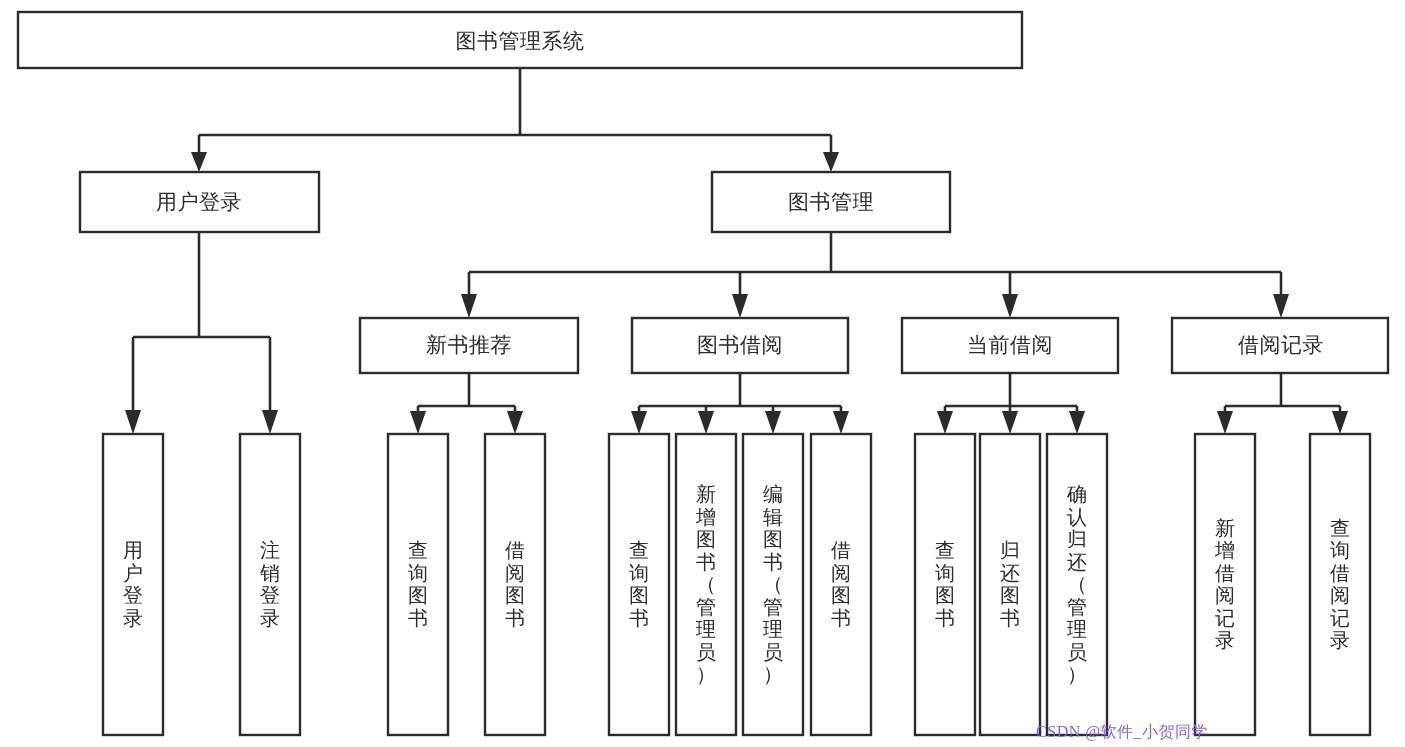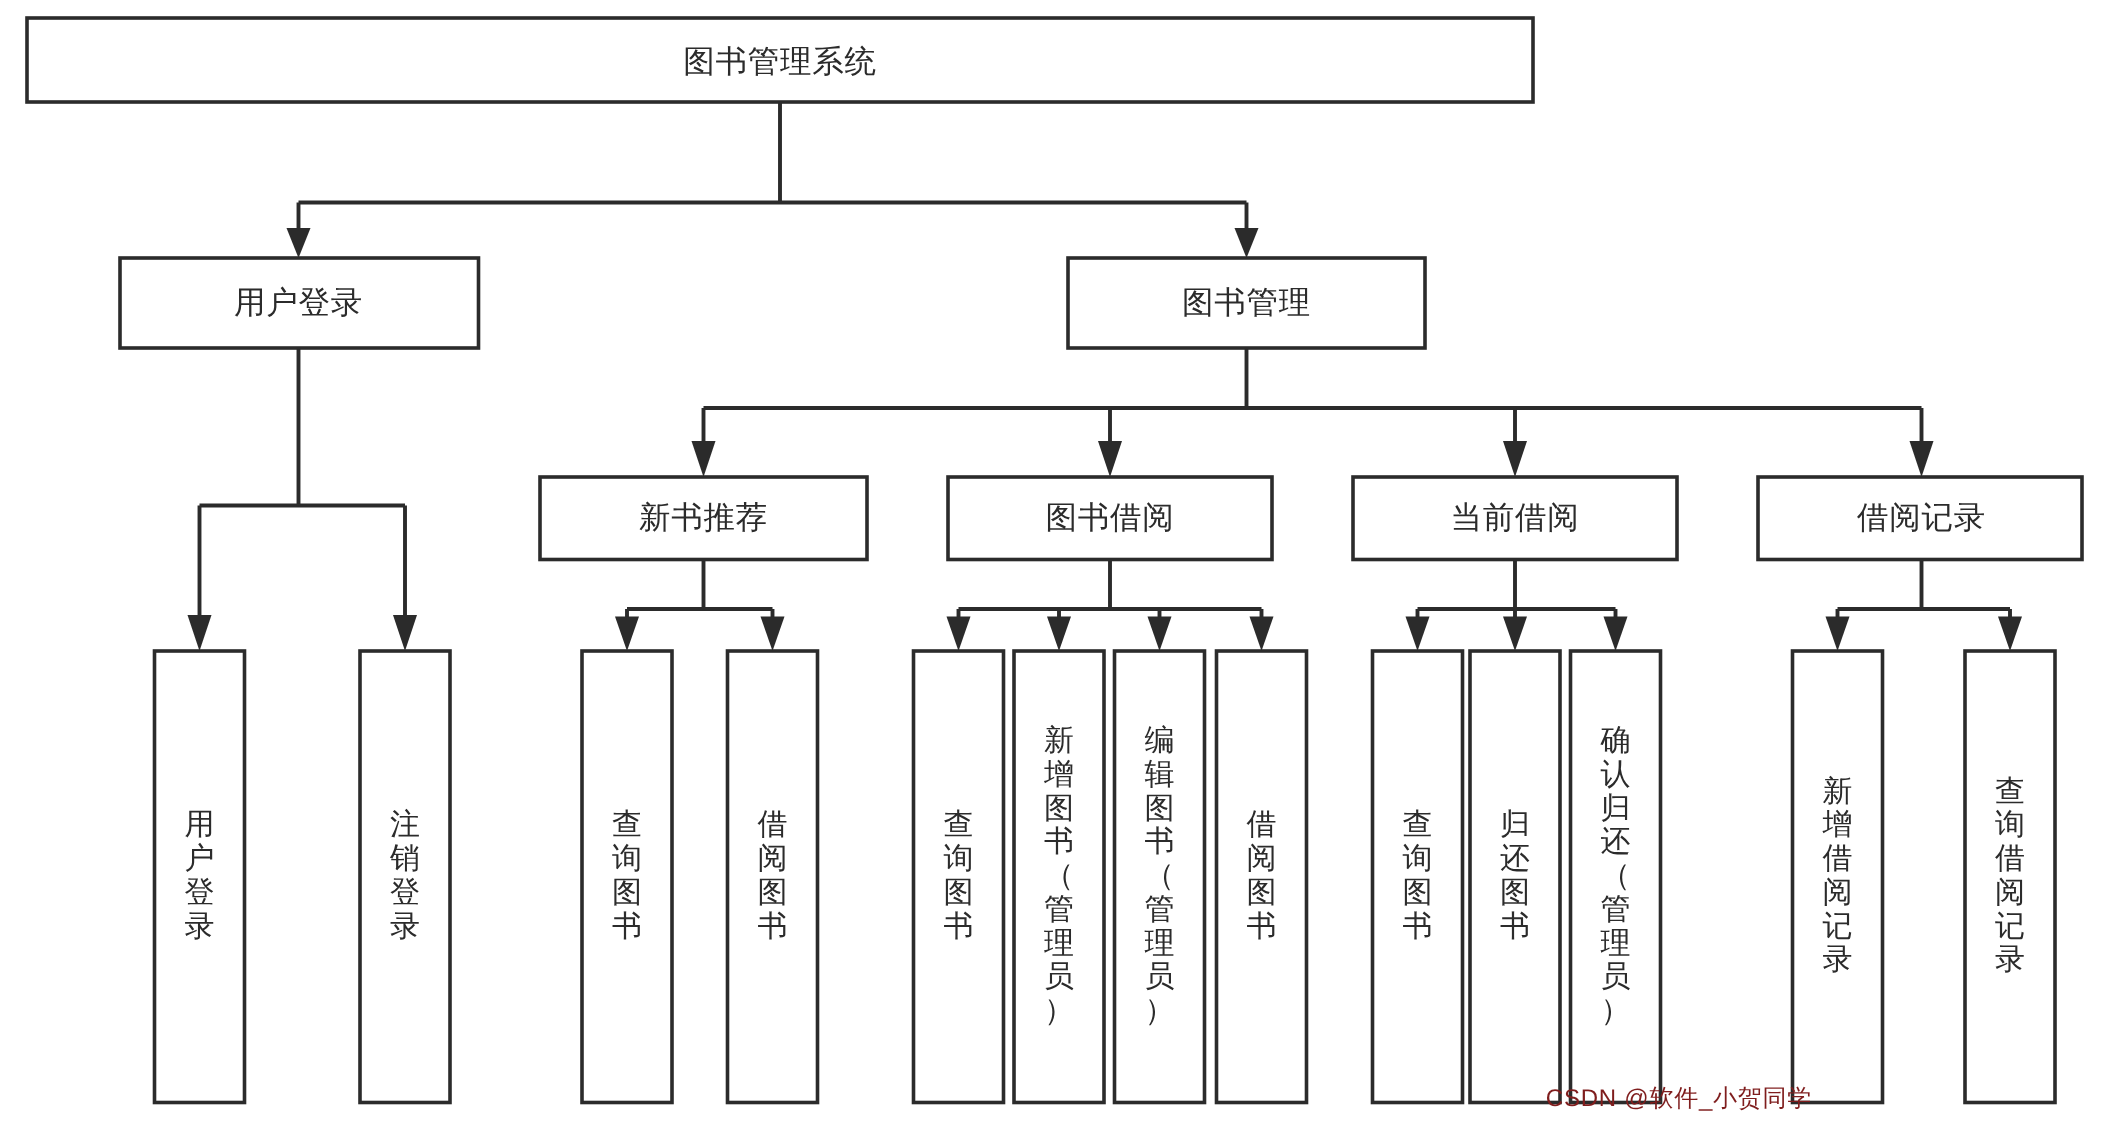--- a/index.html
+++ b/index.html
@@ -55,22 +55,22 @@
     font-size: 20px;
   }
   .label-v tspan {
     text-anchor: middle;
   }
   .watermark {
     position: absolute;
     right: 8px;
     bottom: 4px;
     font-size: 16px;
-    color: #7f1d1d;
-    font-family: Liberation Sans, sans-serif;
+    color: #8b5cf6;
+    font-family: Liberation Serif, serif;
     letter-spacing: 0.5px;
     white-space: nowrap;
     user-select: none;
     text-align: right;
   }
 </style>
 </head>
 <body>
 
 <div id="diagram-root">

